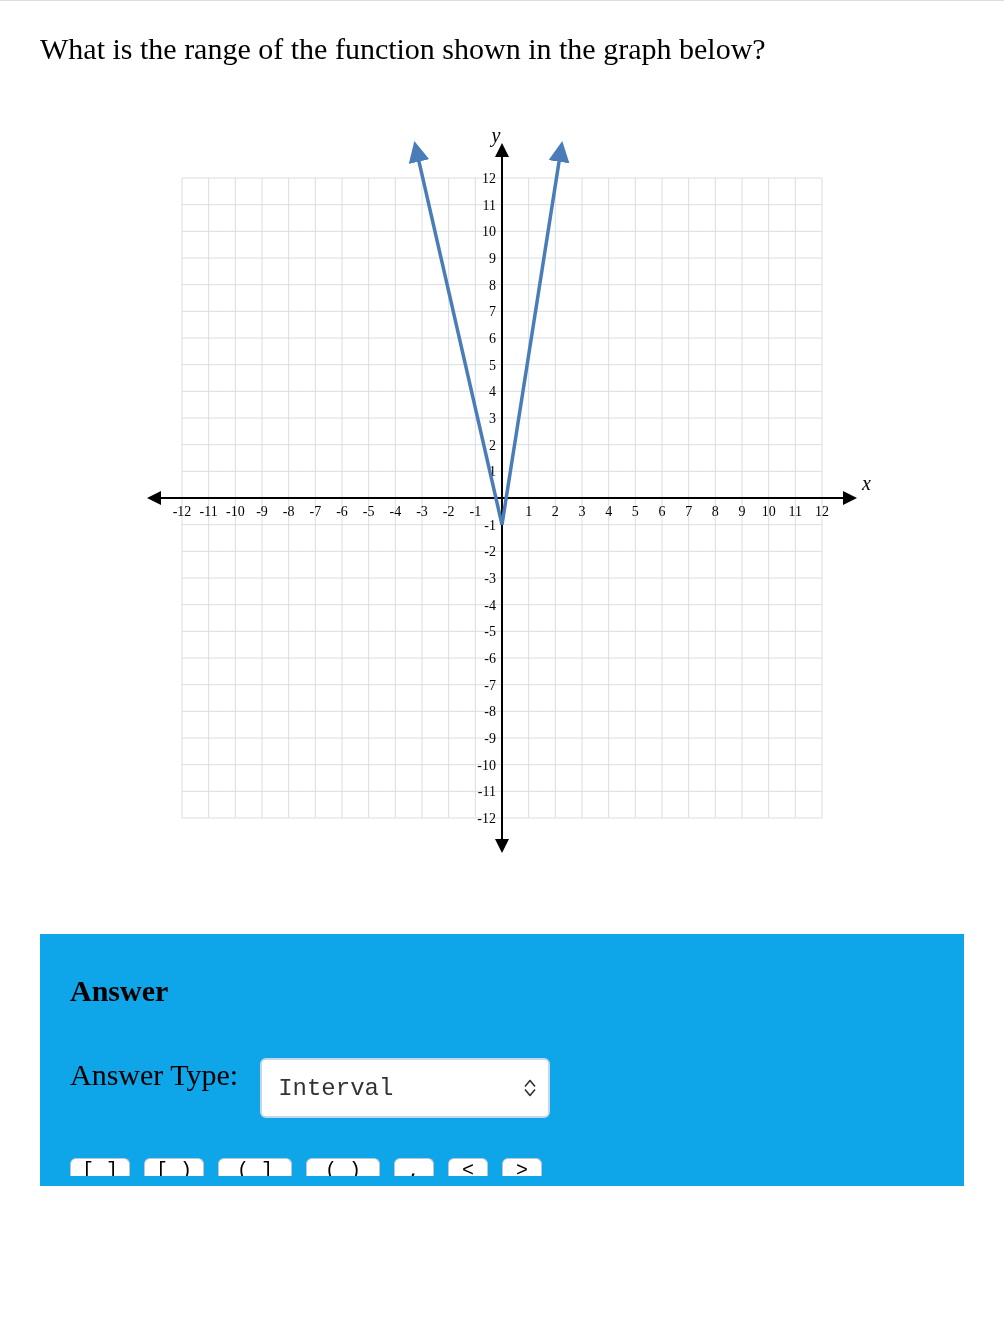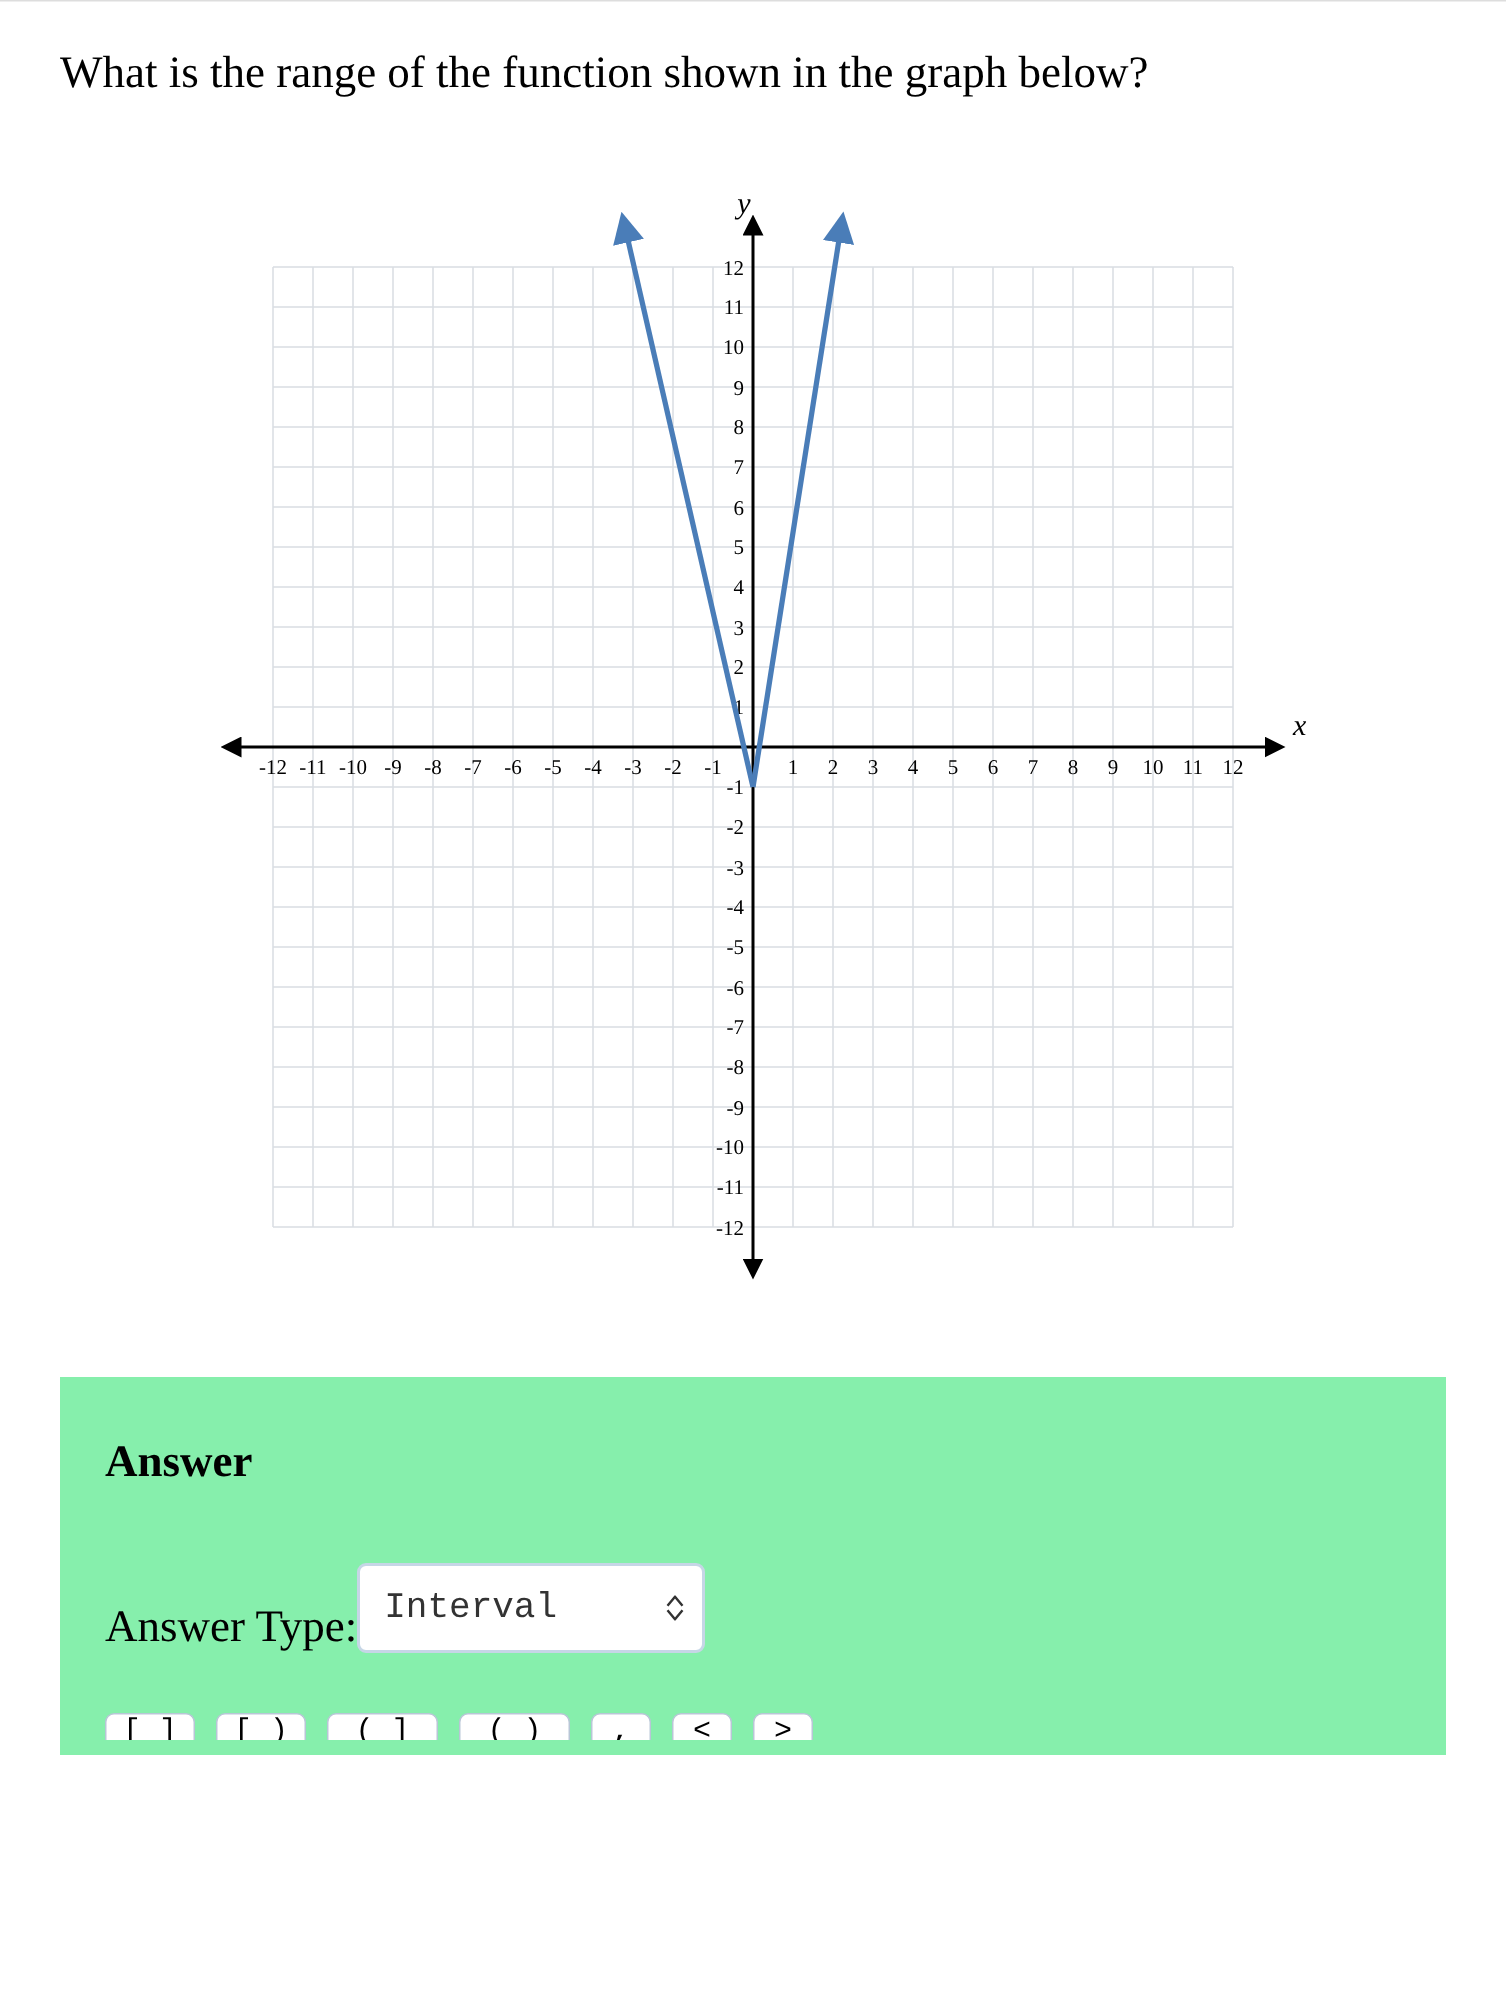--- a/index.html
+++ b/index.html
@@ -21,45 +21,45 @@
     }
     .chart-container {
       display: flex;
       justify-content: center;
       padding: 30px 0 40px 0;
     }
     svg.plot {
       display: block;
     }
     .answer-panel {
-      background: #86efac;
-      margin: 0 40px;
+      background: #0ea5e9;
+      margin: 16px 40px;
       padding: 40px 30px 10px 30px;
     }
     .answer-heading {
       font-size: 30px;
       font-weight: 700;
       margin-bottom: 50px;
     }
     .row {
       display: flex;
-      align-items: flex-end;
-      gap: 0;
+      align-items: flex-start;
+      gap: 22px;
       margin-bottom: 40px;
     }
     .row-label {
       font-size: 30px;
       font-weight: 400;
     }
     .select-wrap {
       position: relative;
       display: inline-block;
     }
     .select-box {
-      width: 232px;
+      width: 290px;
       height: 60px;
       border: 2px solid #c6d6e6;
       border-radius: 6px;
       background: #fff;
       font-family: 'Courier New', monospace;
       font-size: 24px;
       color: #333;
       padding: 0 40px 0 16px;
       display: flex;
       align-items: center;

